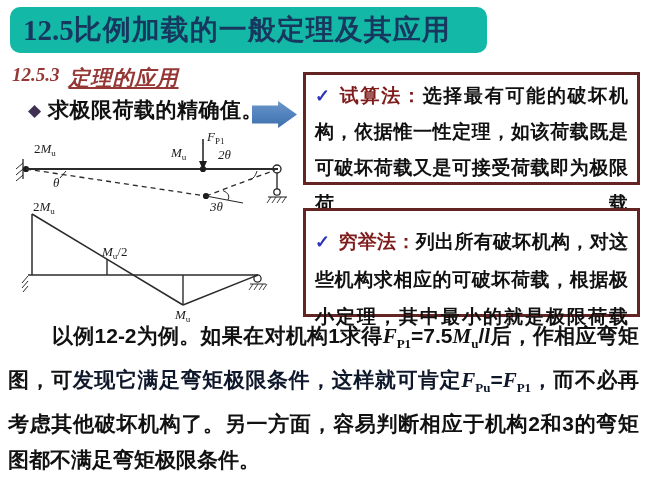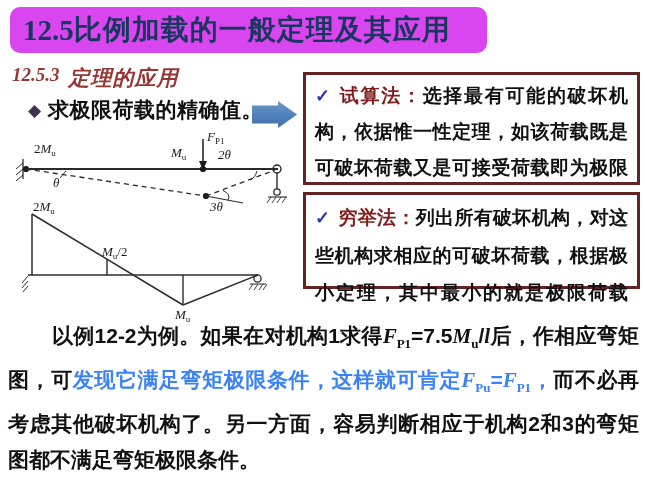--- a/index.html
+++ b/index.html
@@ -1,54 +1,54 @@
 <!DOCTYPE html>
 <html><head>
 <meta charset="utf-8">
 <style>
   html,body{margin:0;padding:0;}
   body{width:645px;height:480px;background:#ffffff;position:relative;overflow:hidden;
        font-family:"Liberation Sans",sans-serif;}
   .abs{position:absolute;}
 
   
-  .title-bar{left:10px;top:7px;width:477px;height:46px;background:#d946ef;border-radius:10px;
+  .title-bar{left:10px;top:7px;width:477px;height:46px;background:#14b8a6;border-radius:10px;
              display:flex;align-items:center;padding-left:13px;box-sizing:border-box;}
   .title-num{font-family:"Liberation Serif",serif;font-weight:700;font-size:29px;color:#17375E;}
   .title-cn{font-weight:700;font-size:28px;color:#17375E;letter-spacing:1px;}
 
   
   .subtitle{left:12px;top:64px;display:flex;align-items:flex-start;color:#953735;}
   .sub-num{font-family:"Liberation Serif",serif;font-style:italic;font-weight:700;font-size:19px;}
-  .sub-cn{font-style:italic;font-weight:700;font-size:21px;margin-left:9px;letter-spacing:1px;}
+  .sub-cn{font-style:italic;font-weight:700;font-size:21px;margin-left:9px;letter-spacing:1px;text-decoration:underline;}
 
   
   .bullet-row{left:28px;top:96px;display:flex;align-items:center;}
   .bullet-marker{color:#403152;font-size:17px;margin-right:7px;}
   .bullet-text{font-weight:700;font-size:21px;color:#111;letter-spacing:0.5px;}
 
   
   .flow-arrow{left:252px;top:101px;width:45px;height:27px;background:#4F81BD;
     background:linear-gradient(180deg,#6C96C8 0%,#4F81BD 55%,#3F6FA8 100%);
     clip-path:polygon(0 17%,58% 17%,58% 0,100% 50%,58% 100%,58% 83%,0 83%);
     filter:drop-shadow(2px 3px 2px rgba(130,150,180,0.55));}
 
   
   .method-box{left:303px;width:337px;border:3px solid #632423;background:#fff;box-sizing:border-box;
               padding:3px 9px;font-weight:700;font-size:19px;color:#111;
               text-align:justify;text-align-last:justify;}
   .box-1{top:72px;height:113px;line-height:36px;}
-  .box-2{top:192px;height:97px;line-height:37px;padding-top:4px;}
+  .box-2{top:208px;height:109px;line-height:37px;padding-top:12px;}
   .check{color:#2E35B8;margin-right:8px;font-size:18px;}
   .method-label{color:#7f1d1d;}
 
   
   .bottom-para{left:8px;top:318px;width:631px;font-weight:700;font-size:21px;color:#111;
                line-height:36px;text-align:justify;text-indent:44px;}
-  .red{color:#3b82f6;}
+  .red{color:#0f172a;}
   .math{font-family:"Liberation Serif",serif;font-style:italic;font-weight:700;}
   .msub{font-size:13px;vertical-align:-5px;font-style:normal;font-family:"Liberation Serif",serif;}
 
   
   .diagram{left:0;top:126px;}
   .dln{stroke:#2b2b2b;fill:none;}
   .lbl{font-family:"Liberation Serif",serif;font-size:13px;fill:#1c1c1c;}
   .it{font-style:italic;}
   .sm{font-size:9px;}
 </style>

